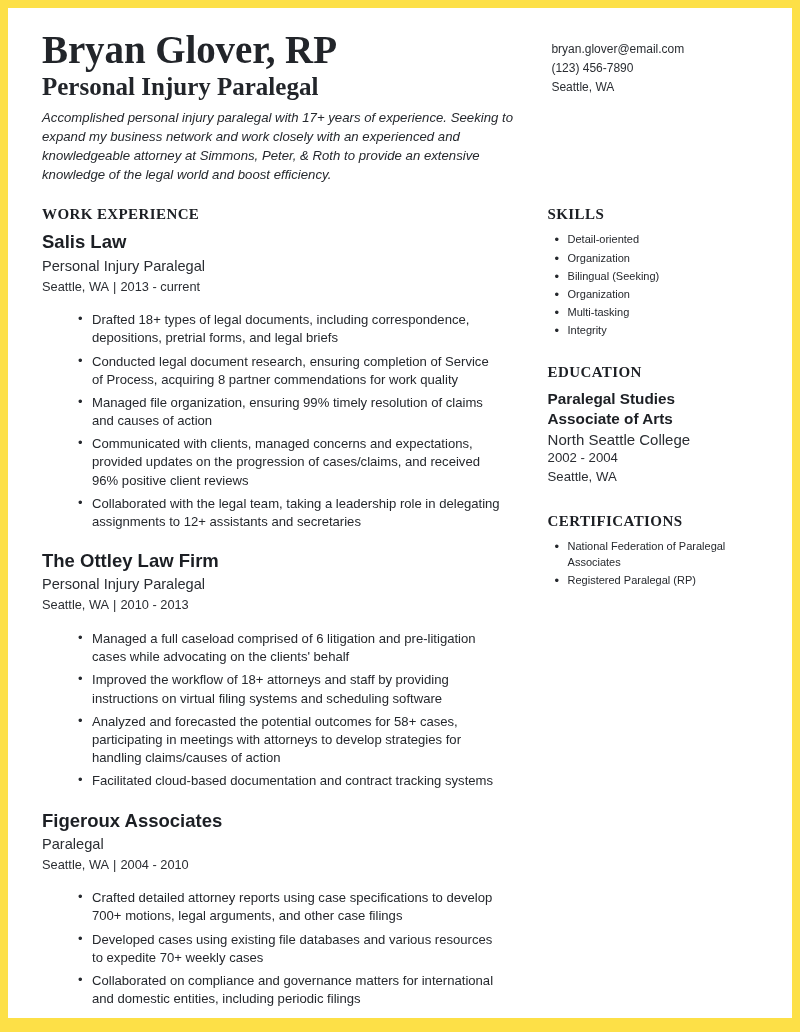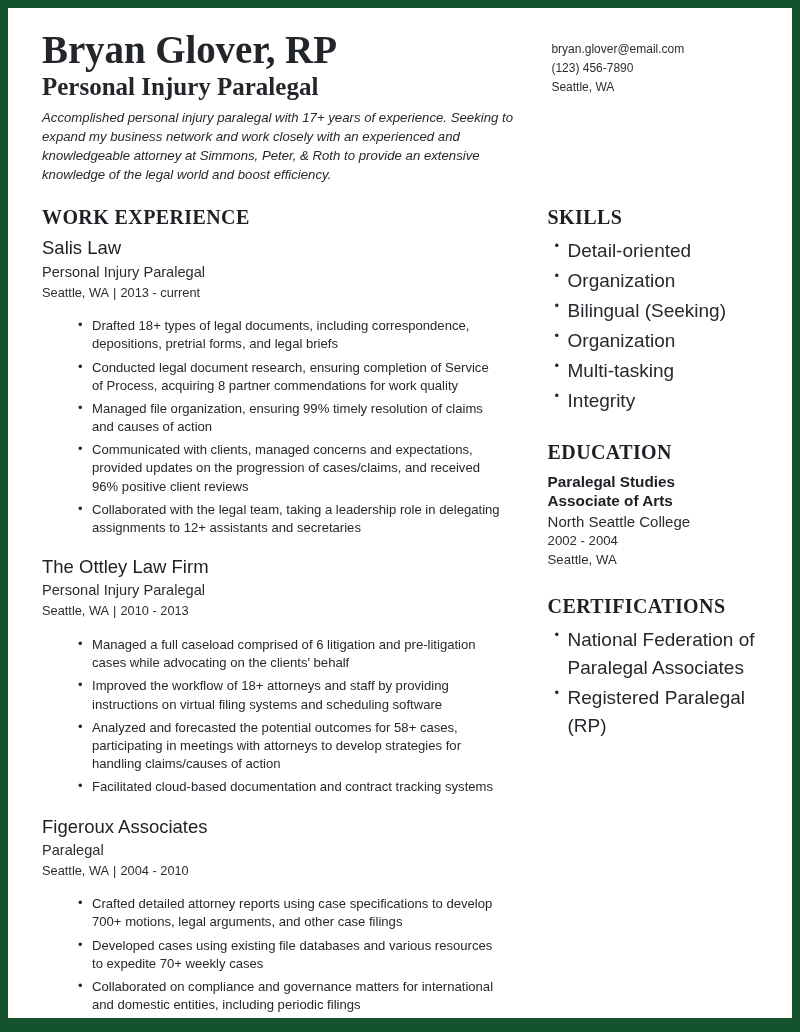--- a/index.html
+++ b/index.html
@@ -12,21 +12,21 @@
     height: 1032px;
     overflow: hidden;
     font-family: "Liberation Sans", sans-serif;
   }
 
   
   .frame {
     width: 800px;
     height: 1032px;
     box-sizing: border-box;
-    background: #14532d;
+    background: #fde047;
     padding: 8px 8px 14px 8px;
   }
   .page {
     width: 100%;
     height: 100%;
     box-sizing: border-box;
     background: #ffffff;
     position: relative;
     padding: 22px 30px 0 34px;
   }
@@ -79,32 +79,32 @@
   .columns {
     display: flex;
     margin-top: 22px;
   }
   .col-left { width: 500px; padding-right: 16px; }
   .col-right { width: 225px; padding-left: 13px; }
 
   .section-heading {
     font-family: "Liberation Serif", serif;
     font-weight: bold;
-    font-size: 20px;
+    font-size: 15px;
     letter-spacing: 0.4px;
     color: #1c1f24;
     margin: 0 0 8px 0;
   }
 
   
   .job { margin-bottom: 19px; }
   .job:last-child { margin-bottom: 0; }
   .company {
     font-family: "Liberation Sans", sans-serif;
-    font-weight: normal;
+    font-weight: bold;
     font-size: 18.5px;
     line-height: 1.2;
     color: #1c1f24;
     margin: 0 0 3px 0;
   }
   .role {
     font-size: 14.6px;
     line-height: 1.3;
     color: #2a2d32;
     margin: 0 0 3px 0;
@@ -143,21 +143,21 @@
   .side-block { margin-bottom: 26px; }
   .side-block:last-child { margin-bottom: 0; }
 
   ul.side-list {
     margin: 0;
     padding: 0 0 0 20px;
     list-style: none;
   }
   ul.side-list li {
     position: relative;
-    font-size: 19px;
+    font-size: 11px;
     line-height: 1.47;
     color: #25282d;
     margin-bottom: 2px;
   }
   ul.side-list li::before {
     content: "\2022";
     position: absolute;
     left: -13px;
     top: -1px;
     font-size: 13px;

